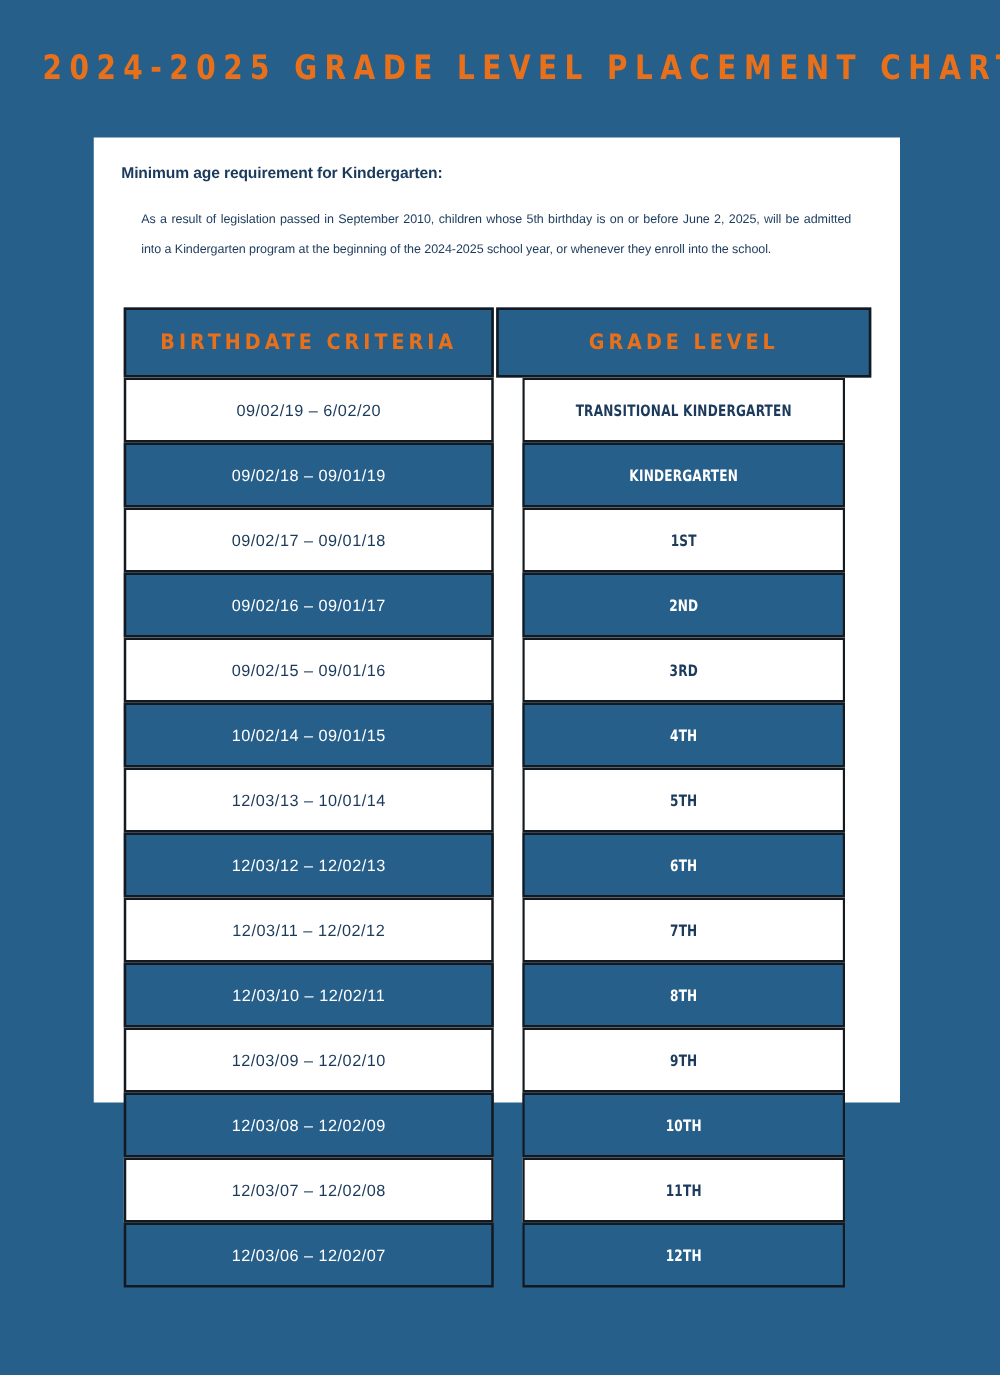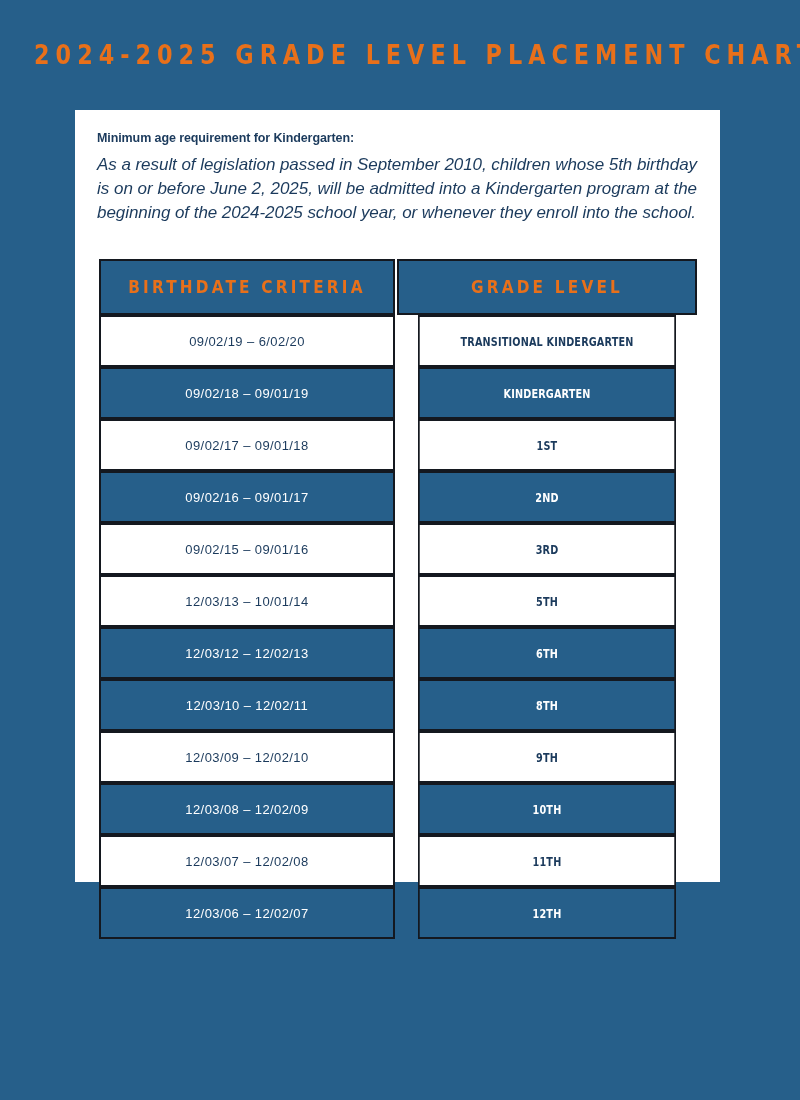--- a/index.html
+++ b/index.html
@@ -61,27 +61,26 @@
     font-family: "Liberation Sans", sans-serif;
   }
   .notice-heading {
     font-size: 12.5px;
     font-weight: bold;
     line-height: 20px;
     letter-spacing: -0.1px;
     margin: 0 0 5px 0;
   }
   .notice-body {
-    font-size: 17px;
+    font-size: 10px;
     line-height: 24px;
     text-align: justify;
     letter-spacing: -0.05px;
-    margin: 0;
+    margin: 16px;
     padding-right: 1px;
-    font-style: italic;
   }
 
   
   .grade-table {
     margin-top: 34px;
     width: 600px;
     border-collapse: separate;
     border-spacing: 2px 0;
     table-layout: fixed;
   }
@@ -174,28 +173,36 @@
             <td class="grade">1ST</td>
           </tr>
           <tr class="row-dark">
             <td class="birth">09/02/16 – 09/01/17</td>
             <td class="grade">2ND</td>
           </tr>
           <tr class="row-light">
             <td class="birth">09/02/15 – 09/01/16</td>
             <td class="grade">3RD</td>
           </tr>
+          <tr class="row-dark">
+            <td class="birth">10/02/14 – 09/01/15</td>
+            <td class="grade">4TH</td>
+          </tr>
           <tr class="row-light">
             <td class="birth">12/03/13 – 10/01/14</td>
             <td class="grade">5TH</td>
           </tr>
           <tr class="row-dark">
             <td class="birth">12/03/12 – 12/02/13</td>
             <td class="grade">6TH</td>
           </tr>
+          <tr class="row-light">
+            <td class="birth">12/03/11 – 12/02/12</td>
+            <td class="grade">7TH</td>
+          </tr>
           <tr class="row-dark">
             <td class="birth">12/03/10 – 12/02/11</td>
             <td class="grade">8TH</td>
           </tr>
           <tr class="row-light">
             <td class="birth">12/03/09 – 12/02/10</td>
             <td class="grade">9TH</td>
           </tr>
           <tr class="row-dark">
             <td class="birth">12/03/08 – 12/02/09</td>

